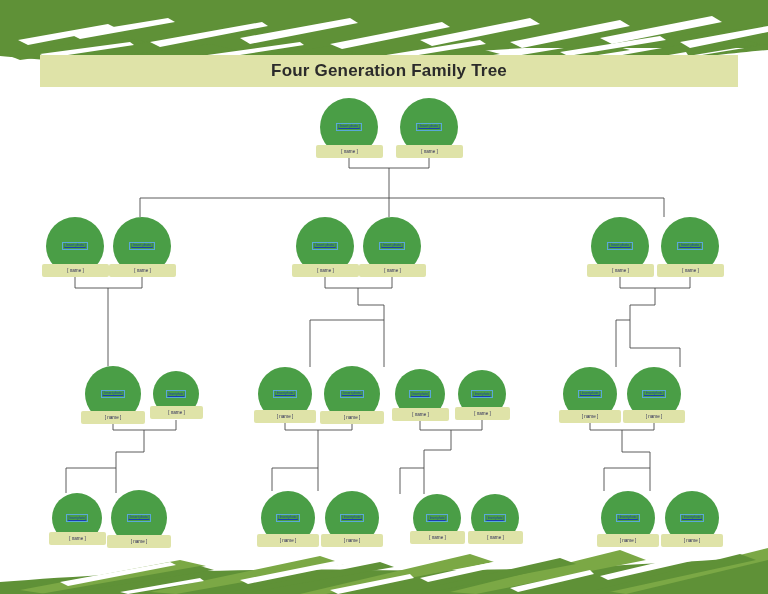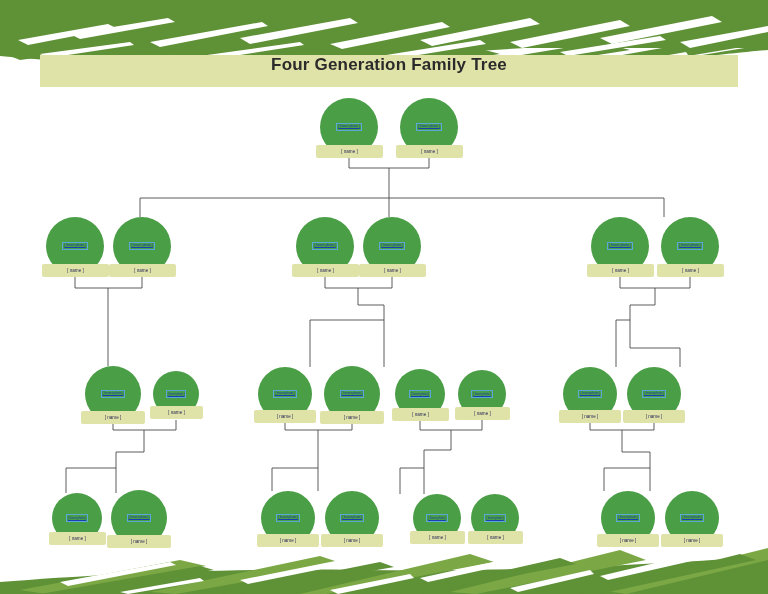--- a/index.html
+++ b/index.html
@@ -32,20 +32,21 @@
 
   
   #title-bar {
     position: absolute;
     left: 40px;
     top: 55px;
     width: 698px;
     height: 32px;
     background: #dfe3a8;
     display: flex;
+    align-items: center;
     justify-content: center;
     z-index: 6;
   }
   #title-text {
     font-size: 17px;
     font-weight: bold;
     color: #2b2b2b;
     letter-spacing: 0.2px;
     white-space: nowrap;
   }

